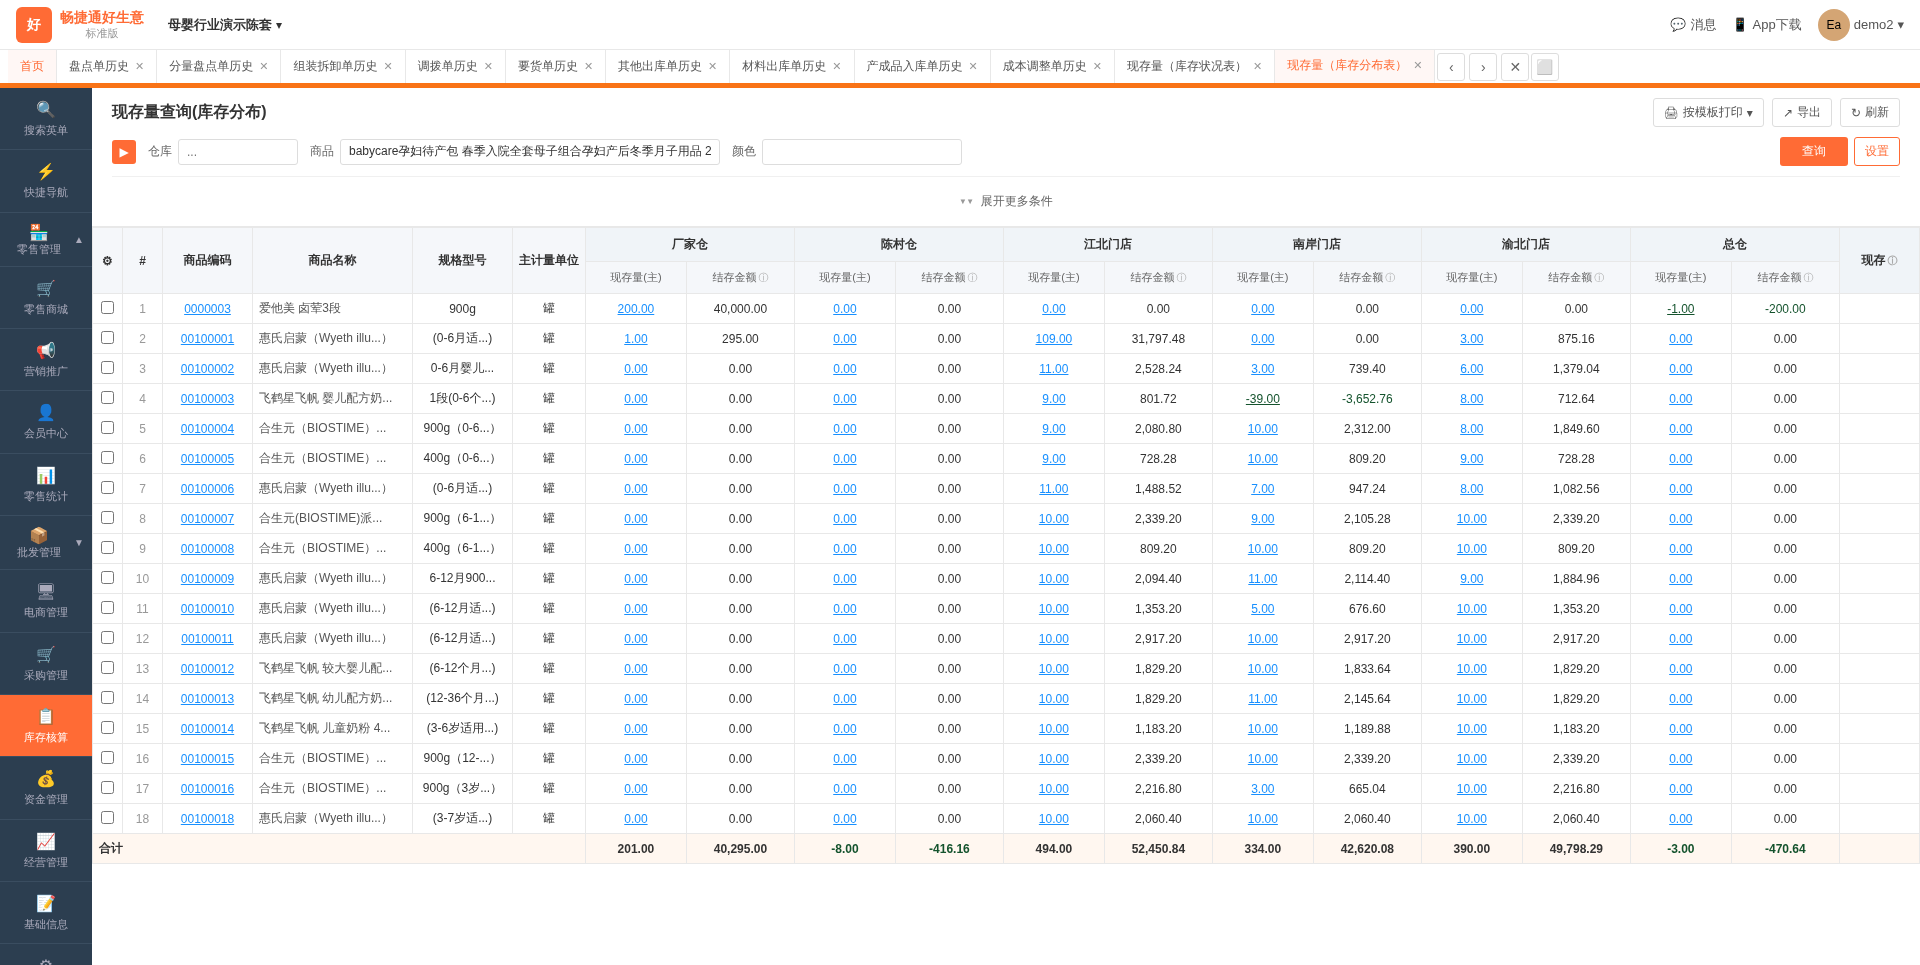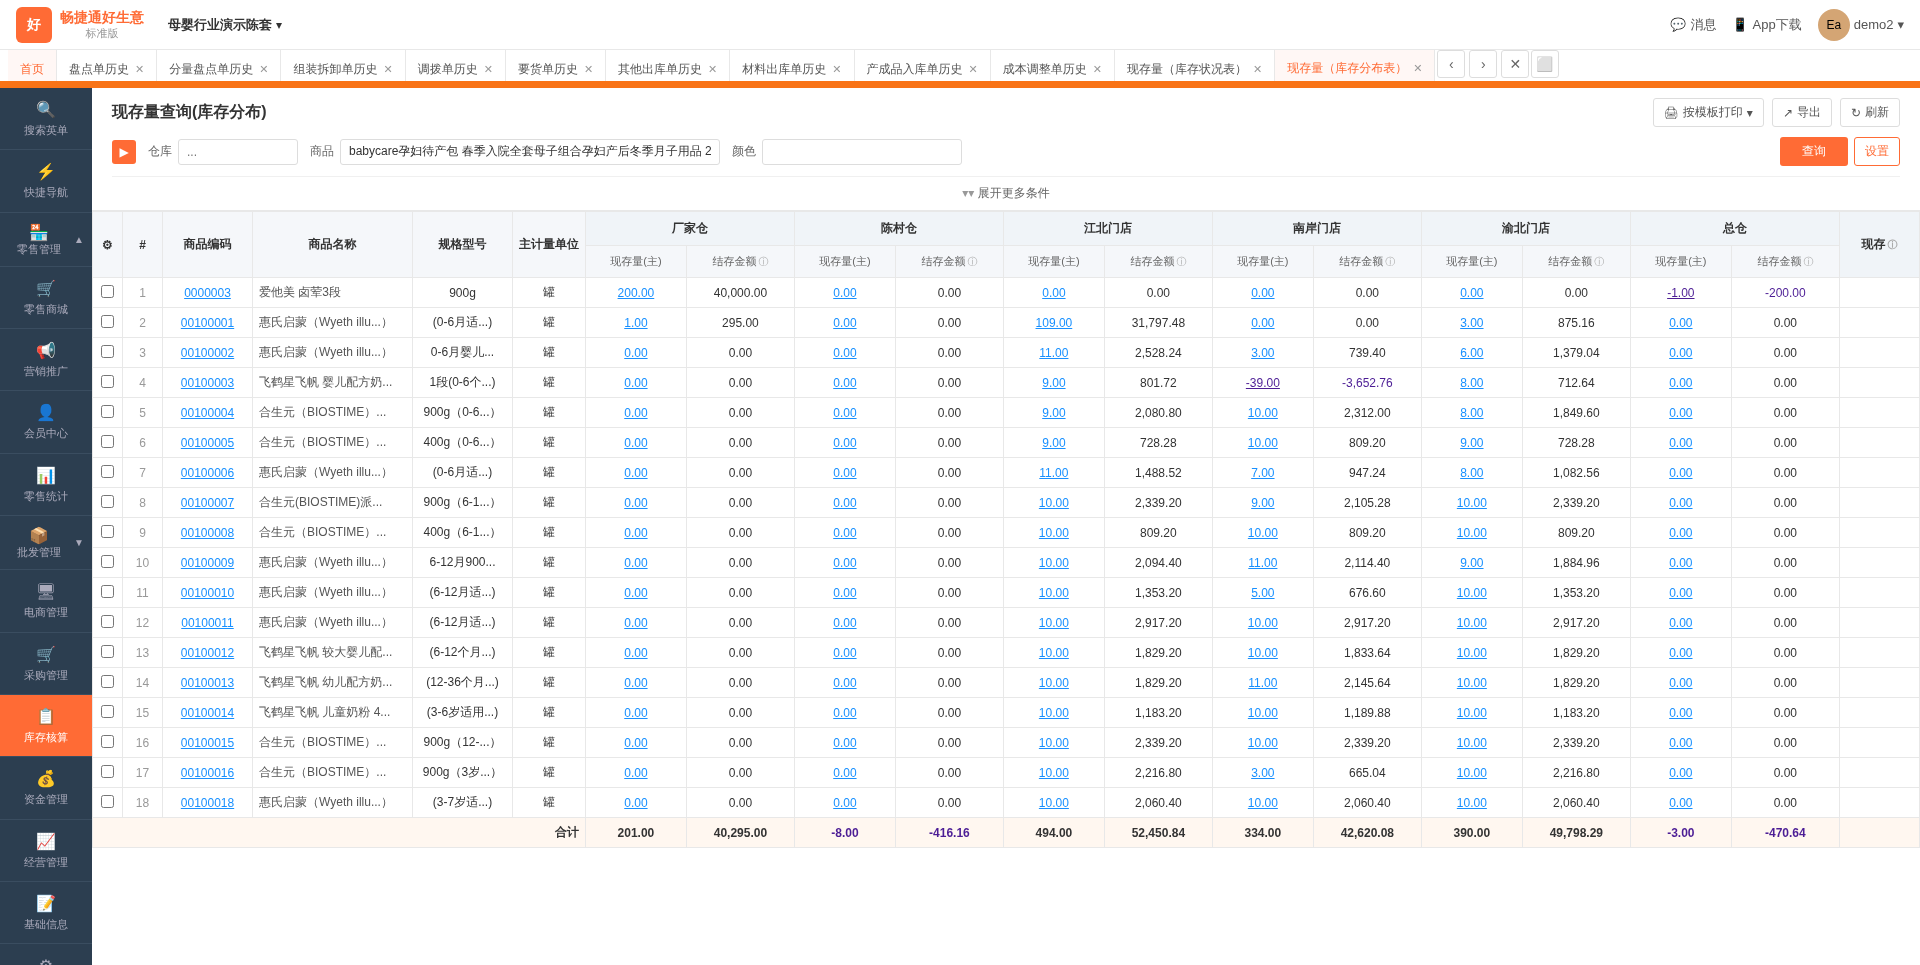--- a/index.html
+++ b/index.html
@@ -8,21 +8,21 @@
     
     .top-bar { height: 50px; background: #fff; display: flex; align-items: center; justify-content: space-between; padding: 0 16px; border-bottom: 1px solid #e8e8e8; }
     .logo-area { display: flex; align-items: center; gap: 8px; }
     .logo-icon { width: 36px; height: 36px; background: #ff6b35; border-radius: 6px; display: flex; align-items: center; justify-content: center; color: white; font-size: 14px; font-weight: bold; }
     .logo-text { font-size: 13px; color: #666; line-height: 1.3; text-align: center; }
     .top-right { display: flex; align-items: center; gap: 16px; }
     .top-right-item { display: flex; align-items: center; gap: 4px; font-size: 13px; color: #555; cursor: pointer; }
     .avatar { width: 32px; height: 32px; border-radius: 50%; background: #d4a574; display: flex; align-items: center; justify-content: center; font-size: 12px; color: #000000; }
 
     
-    .tab-bar { height: 38px; background: #fff; display: flex; align-items: flex-start; border-bottom: 7px solid #f97316; padding: 0 8px; overflow: hidden; }
+    .tab-bar { height: 38px; background: #fff; display: flex; align-items: center; border-bottom: 5px solid #f97316; padding: 0 8px; overflow: hidden; }
     .tab-item { display: flex; align-items: center; padding: 0 12px; height: 38px; cursor: pointer; font-size: 12px; color: #555; border-right: 1px solid #e8e8e8; white-space: nowrap; flex-shrink: 0; }
     .tab-item.active { background: #fff7f5; color: #ff6b35; border-bottom: 2px solid #ff6b35; }
     .tab-close { margin-left: 6px; color: #999; font-size: 11px; }
     .tab-nav-btn { width: 28px; height: 28px; border: 1px solid #ddd; border-radius: 3px; display: flex; align-items: center; justify-content: center; cursor: pointer; margin: 0 2px; color: #666; font-size: 14px; flex-shrink: 0; }
     .tab-close-btn { width: 28px; height: 28px; border: 1px solid #ddd; border-radius: 3px; display: flex; align-items: center; justify-content: center; cursor: pointer; color: #666; font-size: 14px; flex-shrink: 0; margin-left: 2px; }
     .tab-expand-btn { width: 28px; height: 28px; border: 1px solid #ddd; border-radius: 3px; display: flex; align-items: center; justify-content: center; cursor: pointer; color: #666; font-size: 14px; flex-shrink: 0; margin-left: 2px; }
 
     
     .main-layout { display: flex; height: calc(965px - 88px); }
     
@@ -44,21 +44,21 @@
     .btn-set { background: #fff; border: 1px solid #ff6b35; color: #ff6b35; padding: 5px 10px; font-size: 12px; border-radius: 3px; cursor: pointer; }
 
     
     .table-container { flex: 1; overflow: auto; background: #fff; margin: 0; }
     table { width: 100%; border-collapse: collapse; font-size: 12px; }
     thead { position: sticky; top: 0; z-index: 10; }
     th { background: #f5f7fa; border: 1px solid #e8e8e8; padding: 8px 6px; text-align: center; font-weight: 600; color: #333; white-space: nowrap; }
     td { border: 1px solid #e8e8e8; padding: 6px; text-align: center; color: #333; white-space: nowrap; }
     tr.summary-row td { background: #fff7f0; font-weight: 600; }
     .td-link { color: #1890ff; text-decoration: underline; cursor: pointer; }
-    .td-neg { color: #4c1d95; }
+    .td-neg { color: #14532d; }
     .td-product { text-align: left; color: #555; max-width: 160px; overflow: hidden; text-overflow: ellipsis; }
     .row-num { color: #999; }
     
     
     ::-webkit-scrollbar { width: 6px; height: 6px; }
     ::-webkit-scrollbar-track { background: #f1f1f1; }
     ::-webkit-scrollbar-thumb { background: #ccc; border-radius: 3px; }
 
     .col-group-header { background: #f0f4f8; }
     .th-sub { font-weight: normal; font-size: 11px; color: #666; }
@@ -261,21 +261,21 @@
           <div style="display:flex; align-items:center; gap:6px;">
             <span style="color:#666; font-size:12px;">颜色</span>
             <input class="filter-input" style="width: 200px;">
           </div>
           <div style="display:flex; gap:6px; margin-left:auto;">
             <button class="filter-trigger">查询</button>
             <button class="btn-set">设置</button>
           </div>
         </div>
 
-        <div style="text-align:center; padding:8px 0; border-top:1px solid #f0f0f0; cursor:pointer;">
+        <div style="text-align:center; padding:16px 0; border-top:1px solid #f0f0f0; cursor:pointer;font-family:Liberation Mono, monospace;">
           <span style="color:#999;">▾▾</span>
           <span style="color:#666; font-size:12px;">展开更多条件</span>
         </div>
       </div>
 
       <div class="table-container">
         <table>
           <thead>
             <tr>
               <th rowspan="2" style="width:30px;">⚙</th>
@@ -680,21 +680,21 @@
     <td>2,060.40</td>
     <td class="td-link ">10.00</td>
     <td class="">2,060.40</td>
     <td class="td-link">10.00</td>
     <td>2,060.40</td>
     <td class="td-link ">0.00</td>
     <td class="">0.00</td>
     <td></td>
   </tr>
               <tr class="summary-row">
-  <td colspan="6" style="text-align:right; font-weight:600;">合计</td>
+  <td colspan="6" style="text-align:left; font-weight:600;">合计</td>
   <td>201.00</td>
   <td>40,295.00</td>
   <td class="td-neg">-8.00</td>
   <td class="td-neg">-416.16</td>
   <td>494.00</td>
   <td>52,450.84</td>
   <td>334.00</td>
   <td>42,620.08</td>
   <td>390.00</td>
   <td>49,798.29</td>

